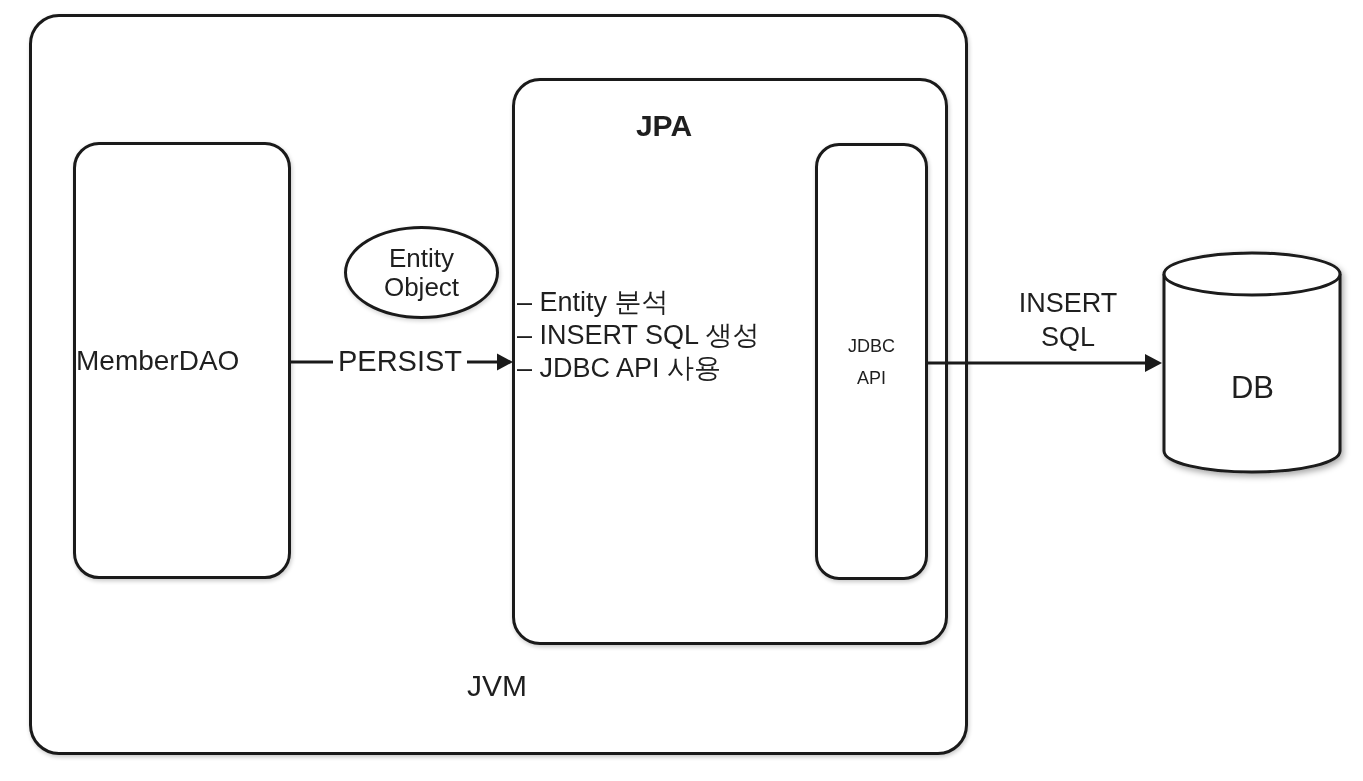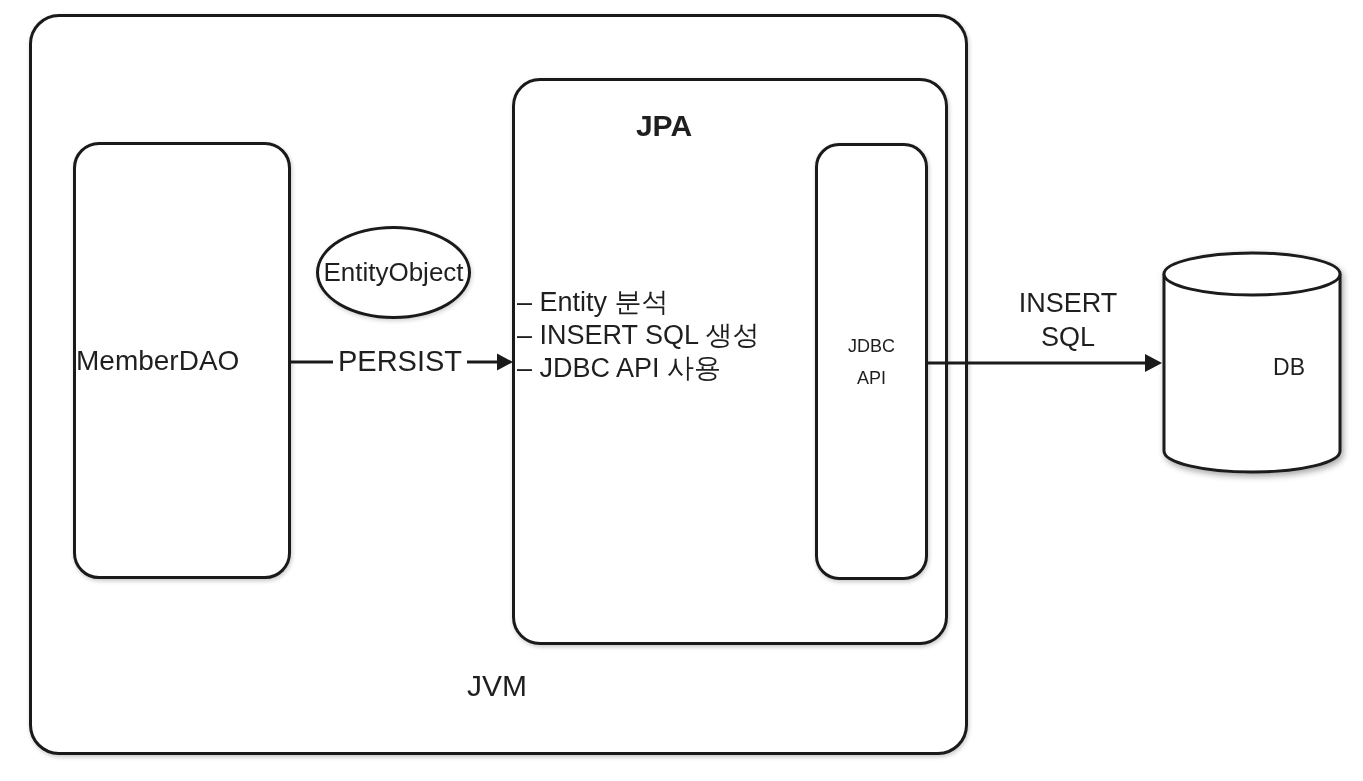--- a/index.html
+++ b/index.html
@@ -18,41 +18,41 @@
     background: #ffffff;
     border: 3px solid #1a1a1a;
     box-shadow: 1px 2px 4px rgba(0,0,0,0.22);
   }
   .jvm-box   { left: 29px;  top: 14px;  width: 939px; height: 741px; border-radius: 30px; }
   .dao-box   { left: 73px;  top: 142px; width: 218px; height: 437px; border-radius: 26px;
                display: flex; align-items: center; justify-content: flex-start; }
   .jpa-box   { left: 512px; top: 78px;  width: 436px; height: 567px; border-radius: 28px; }
   .jdbc-box  { left: 815px; top: 143px; width: 113px; height: 437px; border-radius: 24px;
                display: flex; align-items: center; justify-content: center; }
-  .ellipse   { position: absolute; left: 316px; top: 226px; width: 155px; height: 93px;
+  .ellipse   { position: absolute; left: 344px; top: 226px; width: 155px; height: 93px;
                background: #ffffff; border: 3px solid #1a1a1a; border-radius: 50%;
-               display: flex; align-items: center; justify-content: center;
+               display: flex; flex-direction: column; align-items: center; justify-content: center;
                box-shadow: 1px 2px 4px rgba(0,0,0,0.18); z-index: 3; }
   .ellipse .ln { font-size: 26px; line-height: 29px; }
 
   .dao-label  { font-size: 28px; }
   .jpa-title  { position: absolute; left: 0; top: 28px; width: 210px; text-align: center;
                 font-size: 30px; font-weight: bold; margin-left: 44px; }
   .jpa-list   { position: absolute; left: 2px; top: 205px; font-size: 27px; line-height: 33px;
                 white-space: nowrap; }
   .jdbc-label { font-size: 18px; line-height: 32px; text-align: center; }
   .jdbc-label .ln { display: block; }
 
   .persist-label { position: absolute; left: 333px; top: 345px; width: 134px;
                    text-align: center; font-size: 29px; z-index: 4; }
   .insertsql-label { position: absolute; left: 1003px; top: 286px; width: 130px;
                      text-align: center; font-size: 27px; line-height: 34px; z-index: 4; }
   .insertsql-label .ln { display: block; }
-  .db-label  { position: absolute; left: 1200px; top: 354px; width: 105px;
-               text-align: right; font-size: 23px; z-index: 7; }
+  .db-label  { position: absolute; left: 1200px; top: 370px; width: 105px;
+               text-align: center; font-size: 31px; z-index: 7; }
   .jvm-label { position: absolute; left: 437px; top: 669px; width: 120px;
                text-align: center; font-size: 30px; z-index: 4; }
 
   .overlay-svg { position: absolute; left: 0; top: 0; width: 1363px; height: 781px;
                  z-index: 5; pointer-events: none; }
 </style>
 </head>
 <body>
 
 <div class="canvas">

